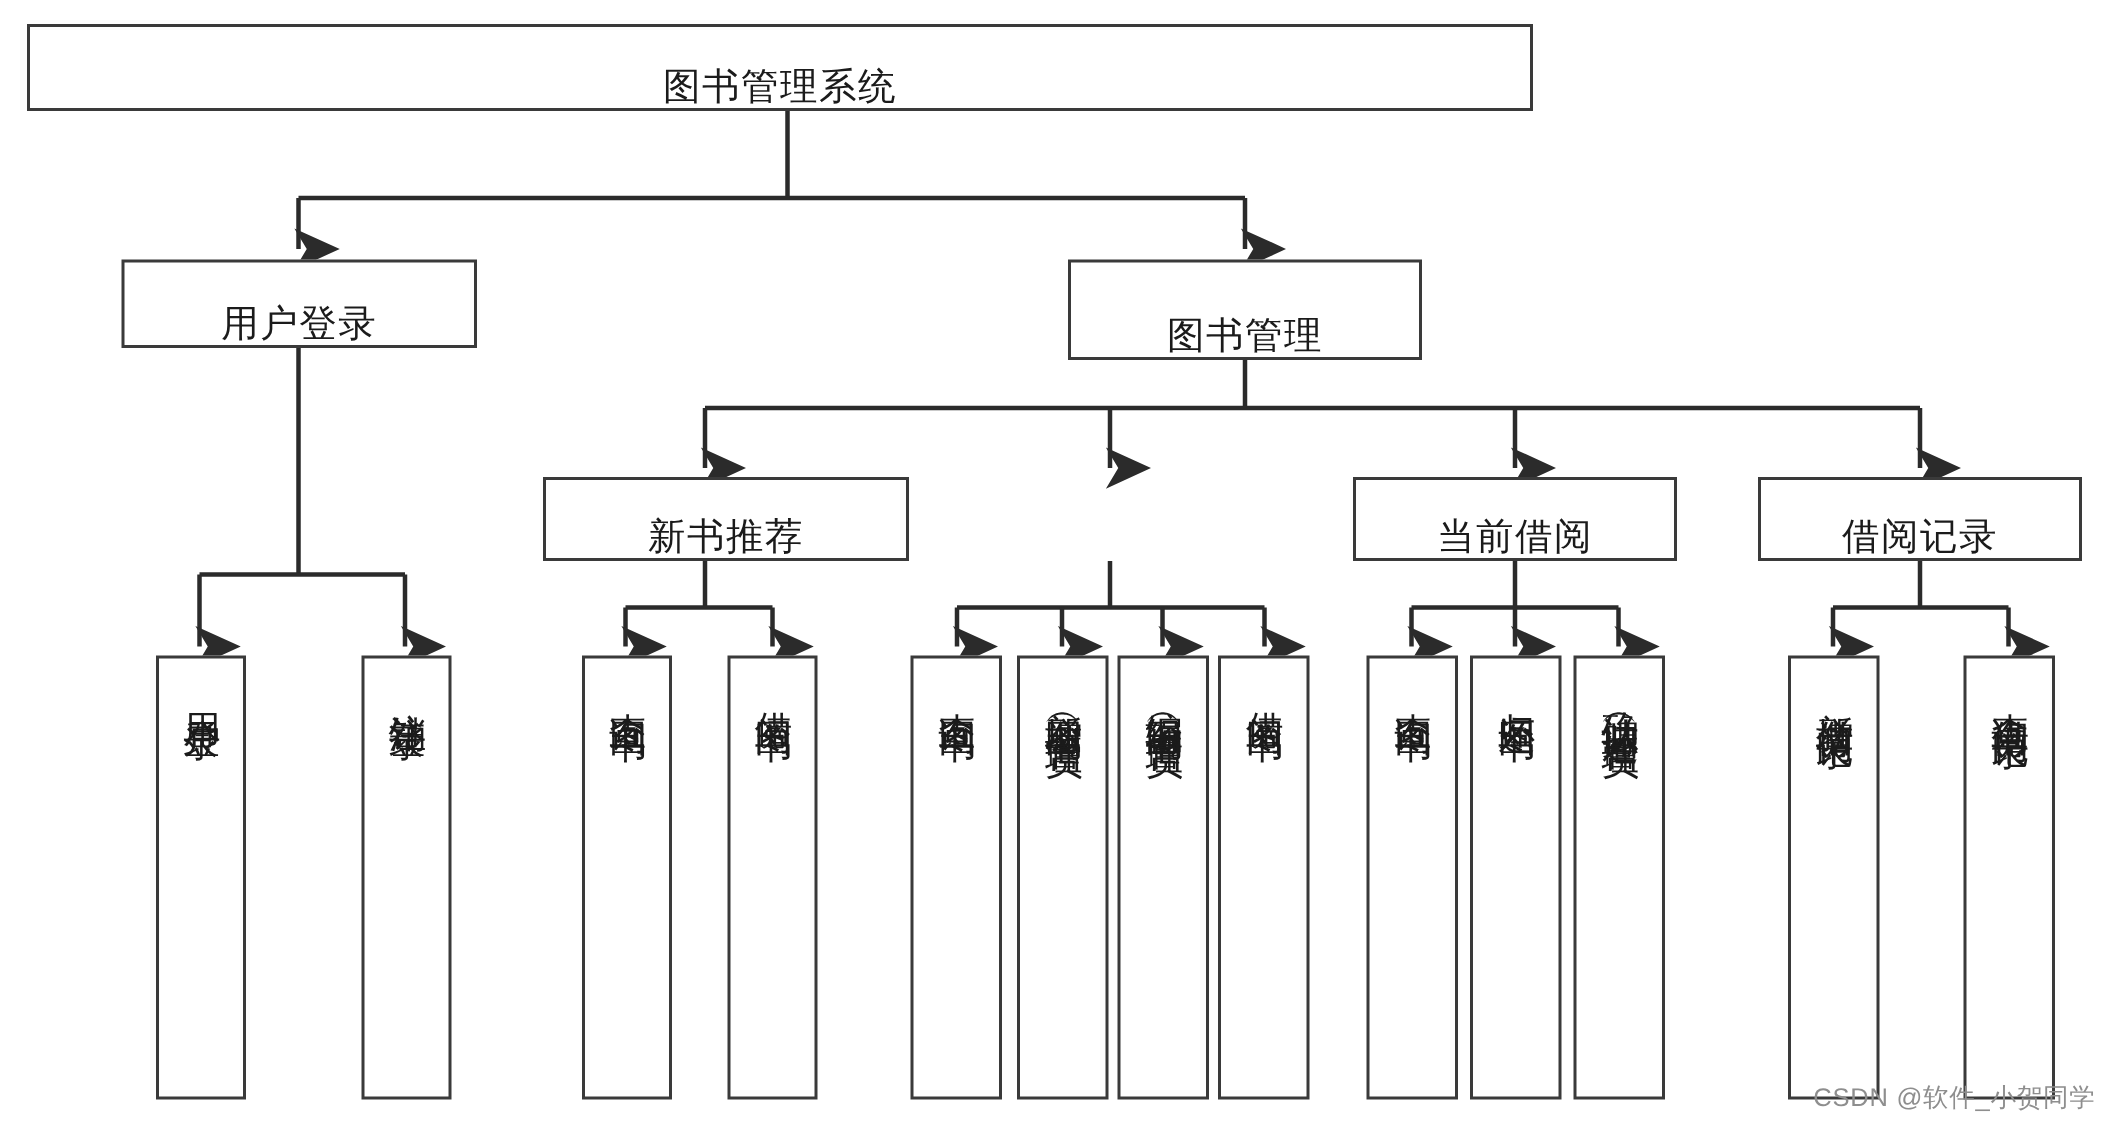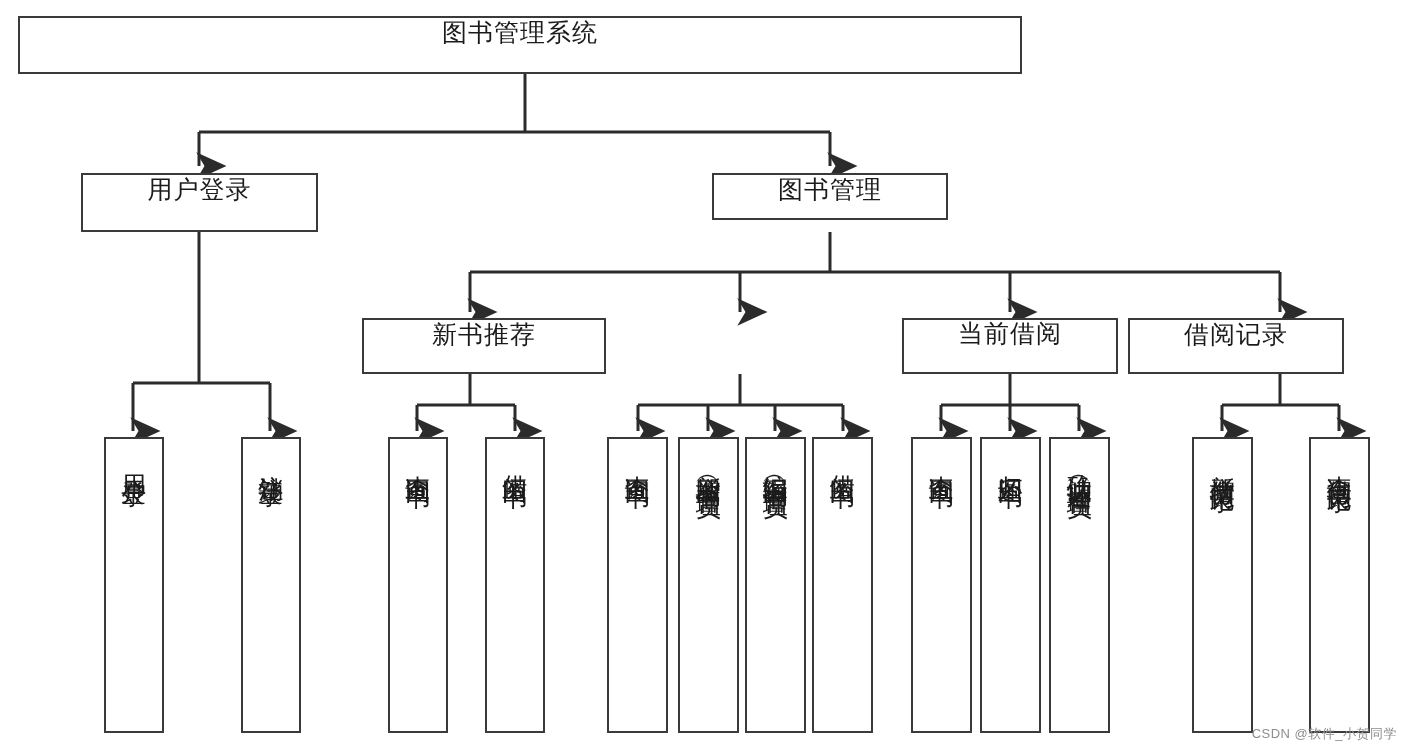--- a/index.html
+++ b/index.html
@@ -25,21 +25,21 @@
     width: 1405px;
     height: 747px;
   }
   
   .node {
     position: absolute;
     box-sizing: border-box;
     background: #ffffff;
     border: 2px solid #3a3a3a;
     display: flex;
-    align-items: flex-start;
+    align-items: flex-end;
     justify-content: center;
     color: #1b1b1b;
   }
   .node .label {
     display: block;
     text-align: center;
     line-height: 1.12;
   }
   
   .node.horiz .label {
@@ -62,21 +62,21 @@
     font-size: 25px;
     line-height: 1.05;
     letter-spacing: 3px;
     white-space: nowrap;
   }
   
   #watermark {
     position: absolute;
     right: 8px;
     bottom: 4px;
-    font-size: 13px;
+    font-size: 17px;
     color: #8e8e8e;
     white-space: nowrap;
     letter-spacing: 0.5px;
   }
 </style>
 </head>
 <body>
 
 <div id="canvas">
 
@@ -132,34 +132,34 @@
   </svg>
 
   <div class="node horiz root" style="left:18px; top:16px; width:1004px; height:58px;">
     <span class="label">图书管理系统</span>
   </div>
 
   <div class="node horiz" style="left:81px; top:173px; width:237px; height:59px;">
     <span class="label">用户登录</span>
   </div>
 
-  <div class="node horiz" style="left:712px; top:173px; width:236px; height:47px;">
+  <div class="node horiz" style="left:712px; top:173px; width:236px; height:67px;">
     <span class="label">图书管理</span>
   </div>
 
   <div class="node horiz" style="left:362px; top:318px; width:244px; height:56px;">
     <span class="label">新书推荐</span>
   </div>
 
 
-  <div class="node horiz" style="left:902px; top:318px; width:216px; height:56px;font-family:Liberation Serif, serif;">
+  <div class="node horiz" style="left:902px; top:318px; width:216px; height:56px;">
     <span class="label">当前借阅</span>
   </div>
 
-  <div class="node horiz" style="left:1128px; top:318px; width:216px; height:56px;">
+  <div class="node horiz" style="left:1172px; top:318px; width:216px; height:56px;">
     <span class="label">借阅记录</span>
   </div>
 
   <div class="node vert" style="left:104px; top:437px; width:60px; height:296px;">
     <span class="label">用户登录</span>
   </div>
 
   <div class="node vert" style="left:241px; top:437px; width:60px; height:296px;">
     <span class="label">注销登录</span>
   </div>

